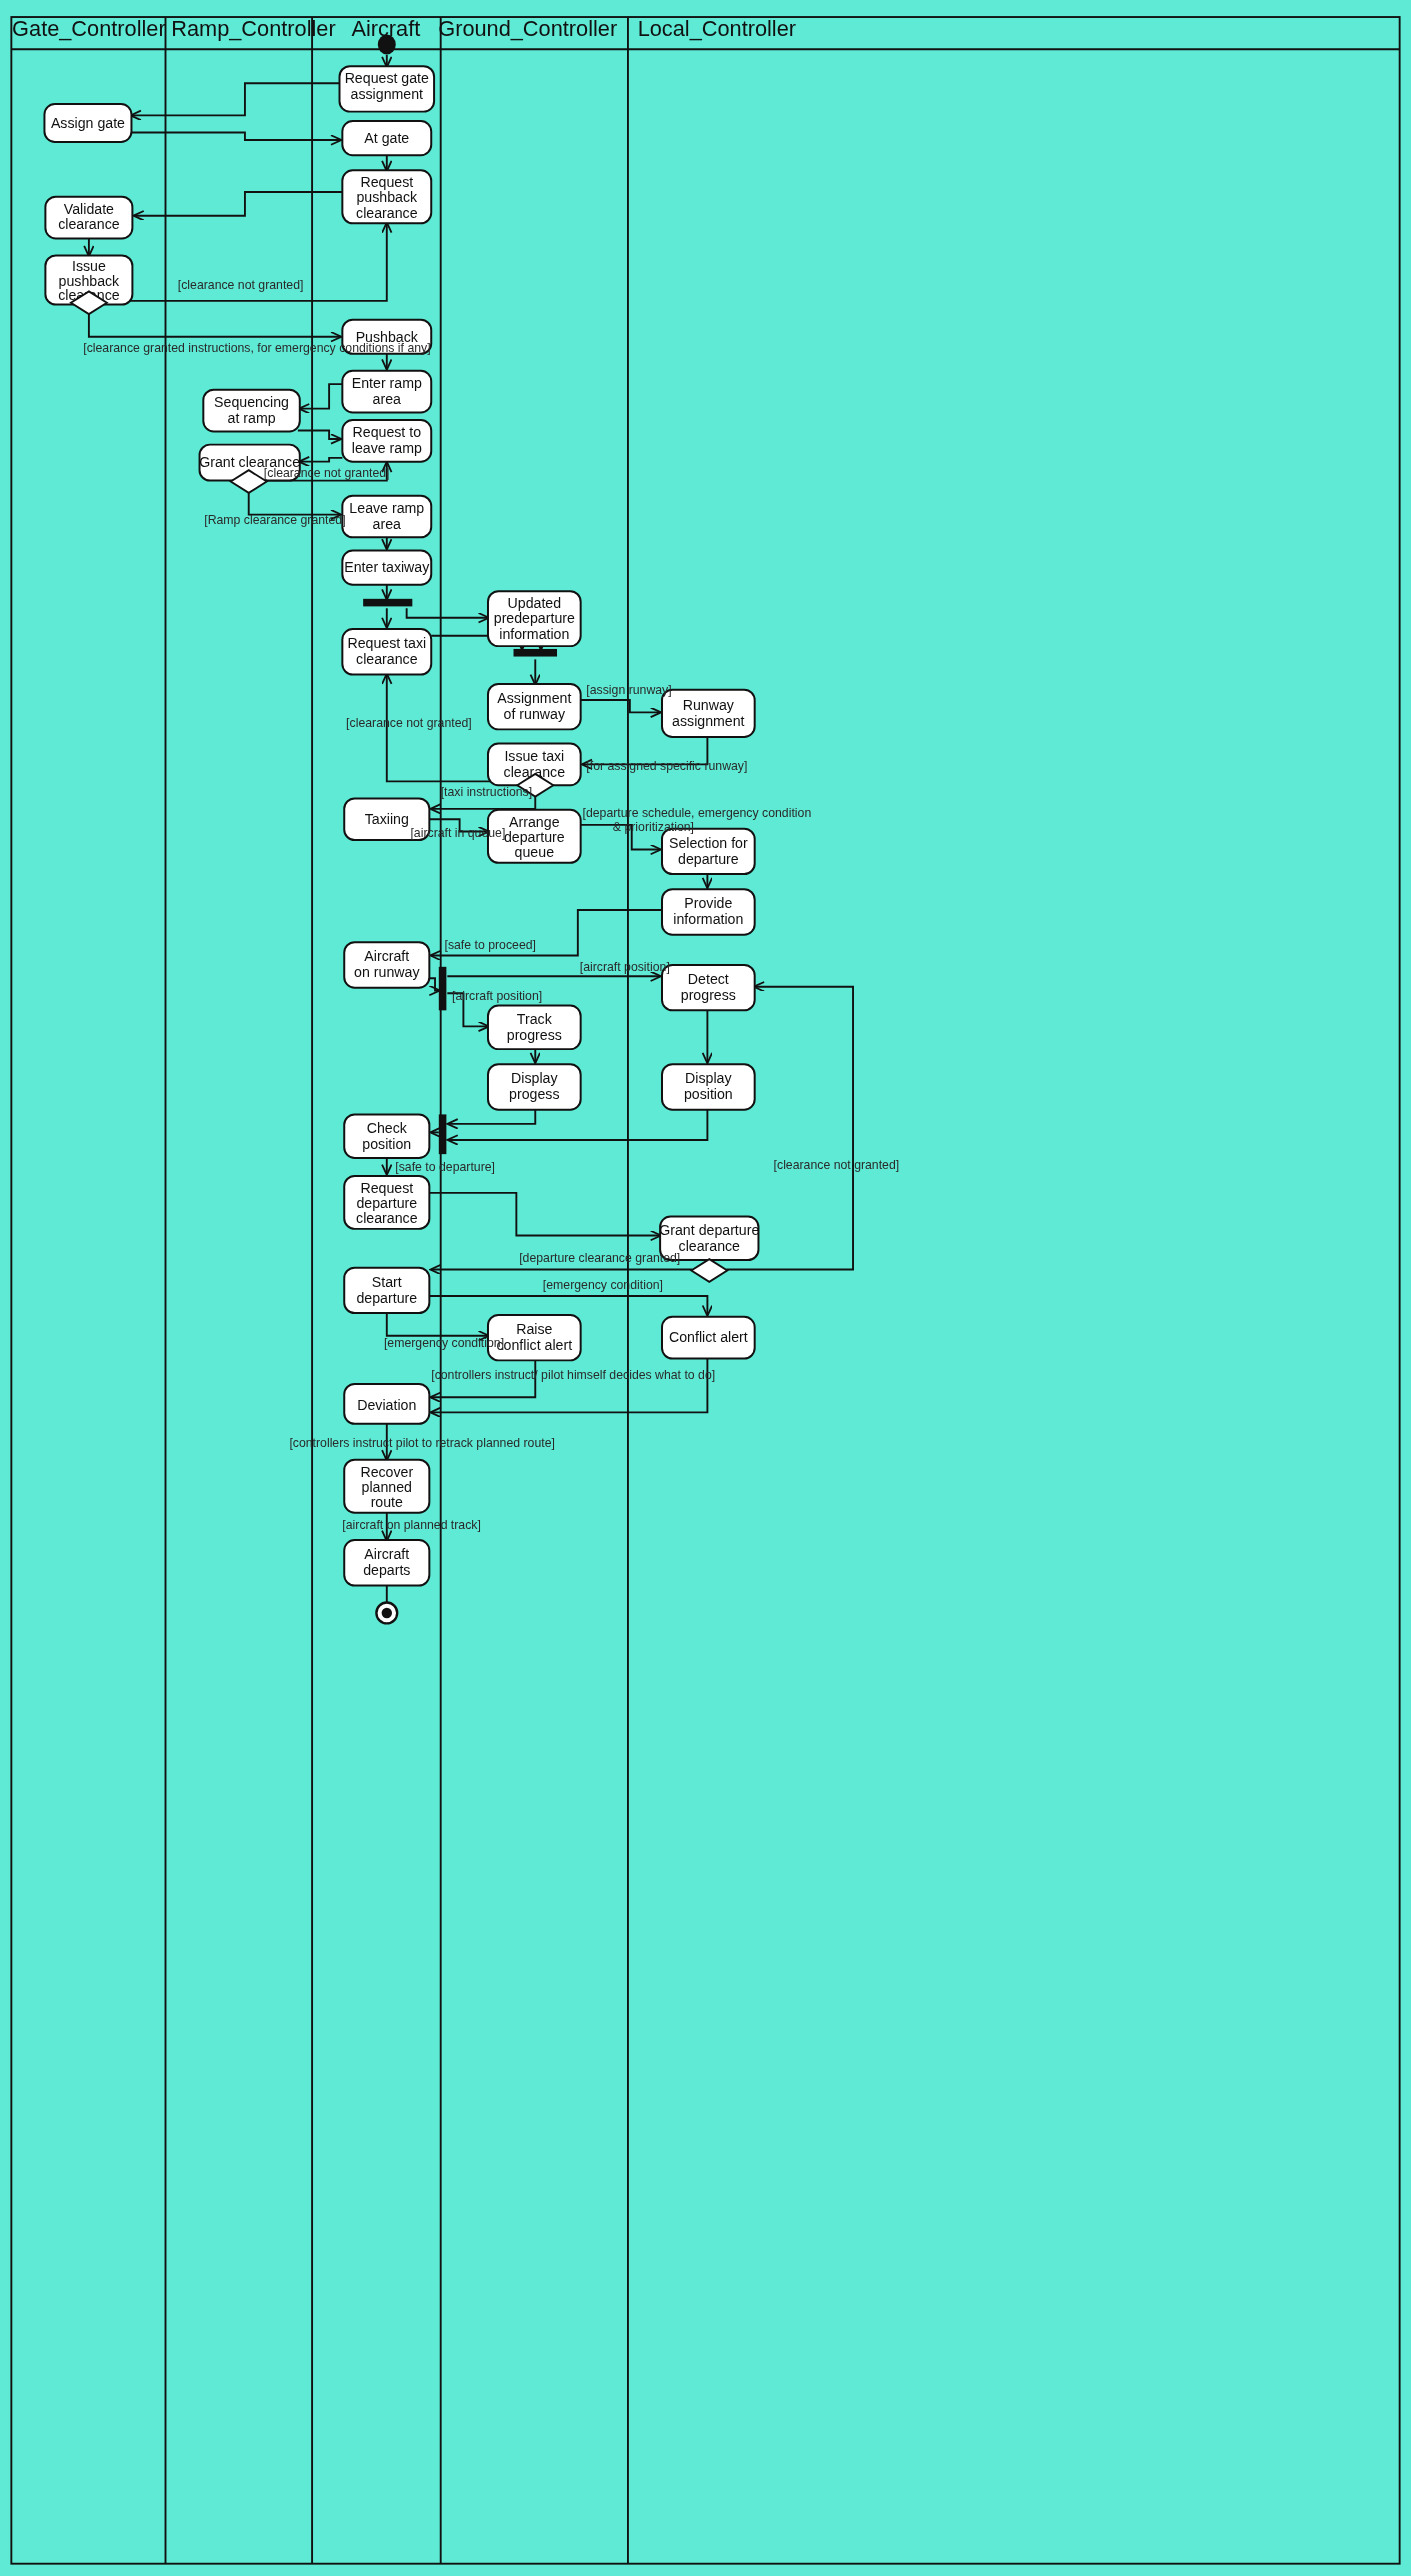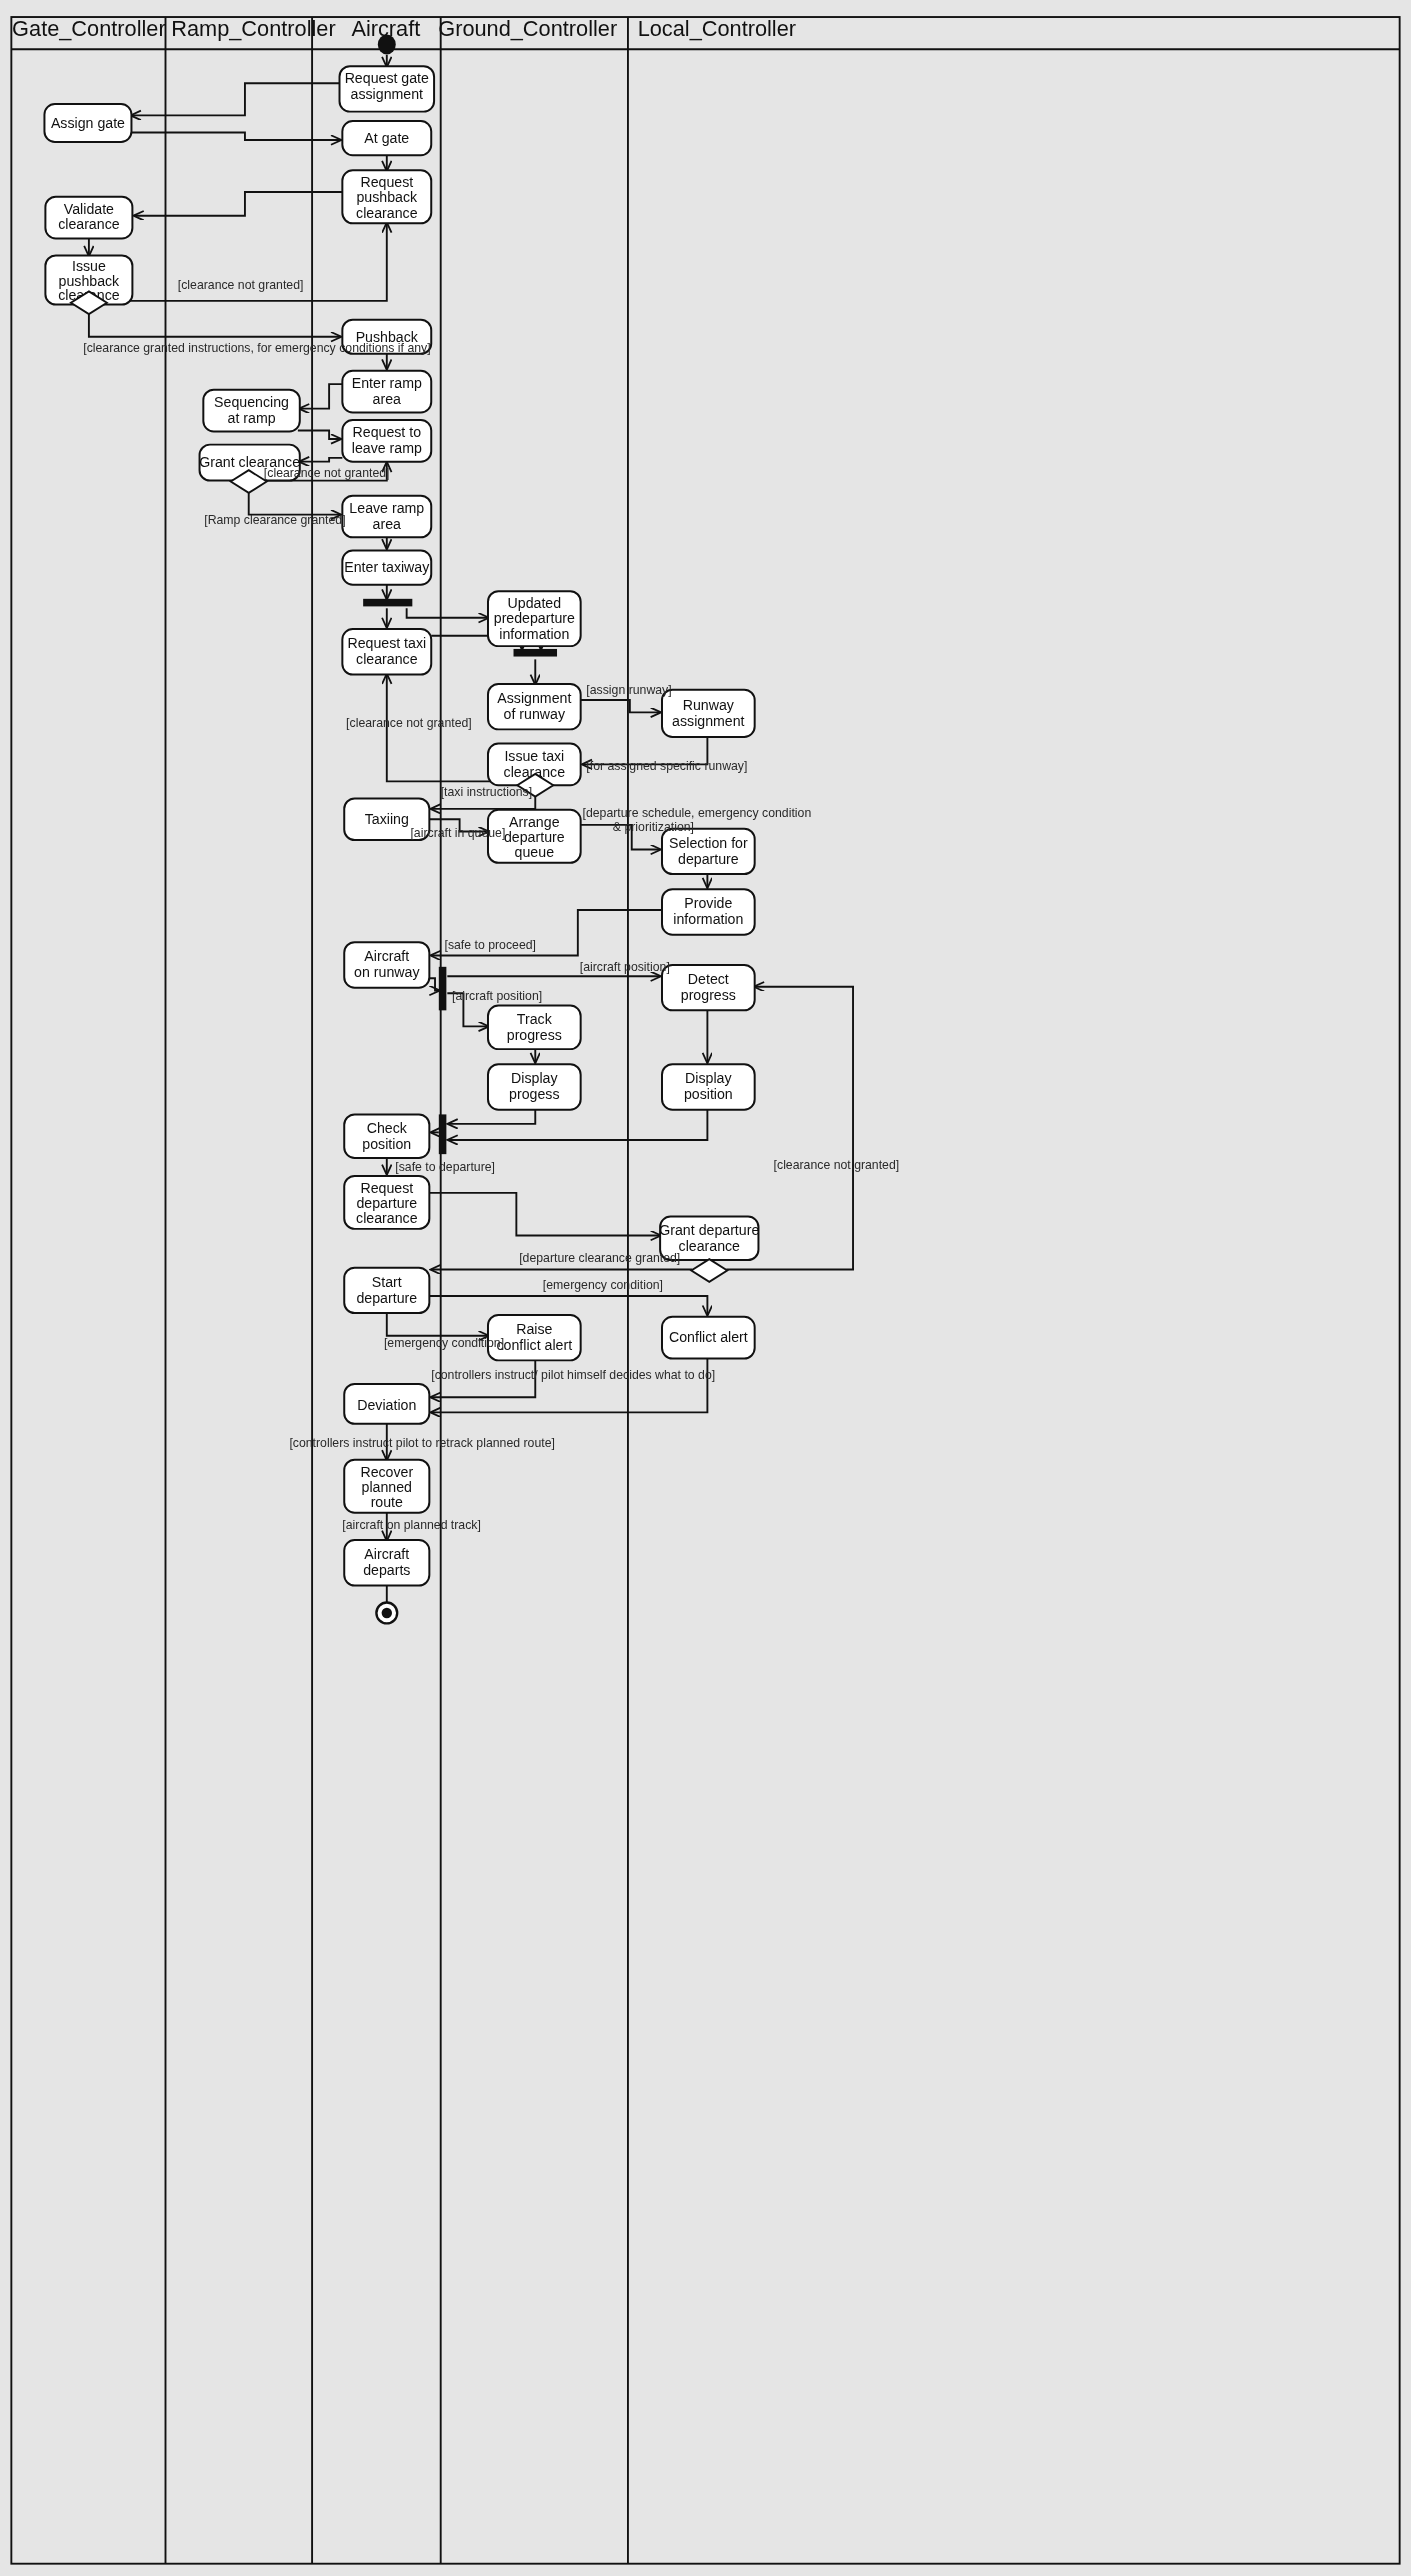--- a/index.html
+++ b/index.html
@@ -1,17 +1,17 @@
 <!DOCTYPE html>
 <html style="font-size:15px"><head>
 <meta charset="utf-8">
 <style>
   html,body{margin:0;padding:0;background:#ffffff;}
   body{font-family:"Liberation Sans", sans-serif;}
-  #stage{position:relative;width:1411px;height:2576px;background:#e5e5e5;}
+  #stage{position:relative;width:1411px;height:2576px;background:#5eead4;}
   svg#diagram{position:absolute;left:0;top:0;width:1411px;height:2576px;}
   .lane-title{font-family:"Liberation Sans", sans-serif;font-size:23px;fill:#111;}
   .act-label{font-family:"Liberation Sans", sans-serif;font-size:15px;fill:#111;}
   .guard{font-family:"Liberation Sans", sans-serif;font-size:13px;fill:#2a2a2a;}
   .actbox{fill:#ffffff;stroke:#111111;stroke-width:2.1;}
   .lane-line{stroke:#111111;stroke-width:2;}
   .frame{fill:none;stroke:#111111;stroke-width:2;}
   .flow{stroke:#111111;stroke-width:2;fill:none;}
   .bar{fill:#111111;}
   .diamond{fill:#ffffff;stroke:#111111;stroke-width:2;}

